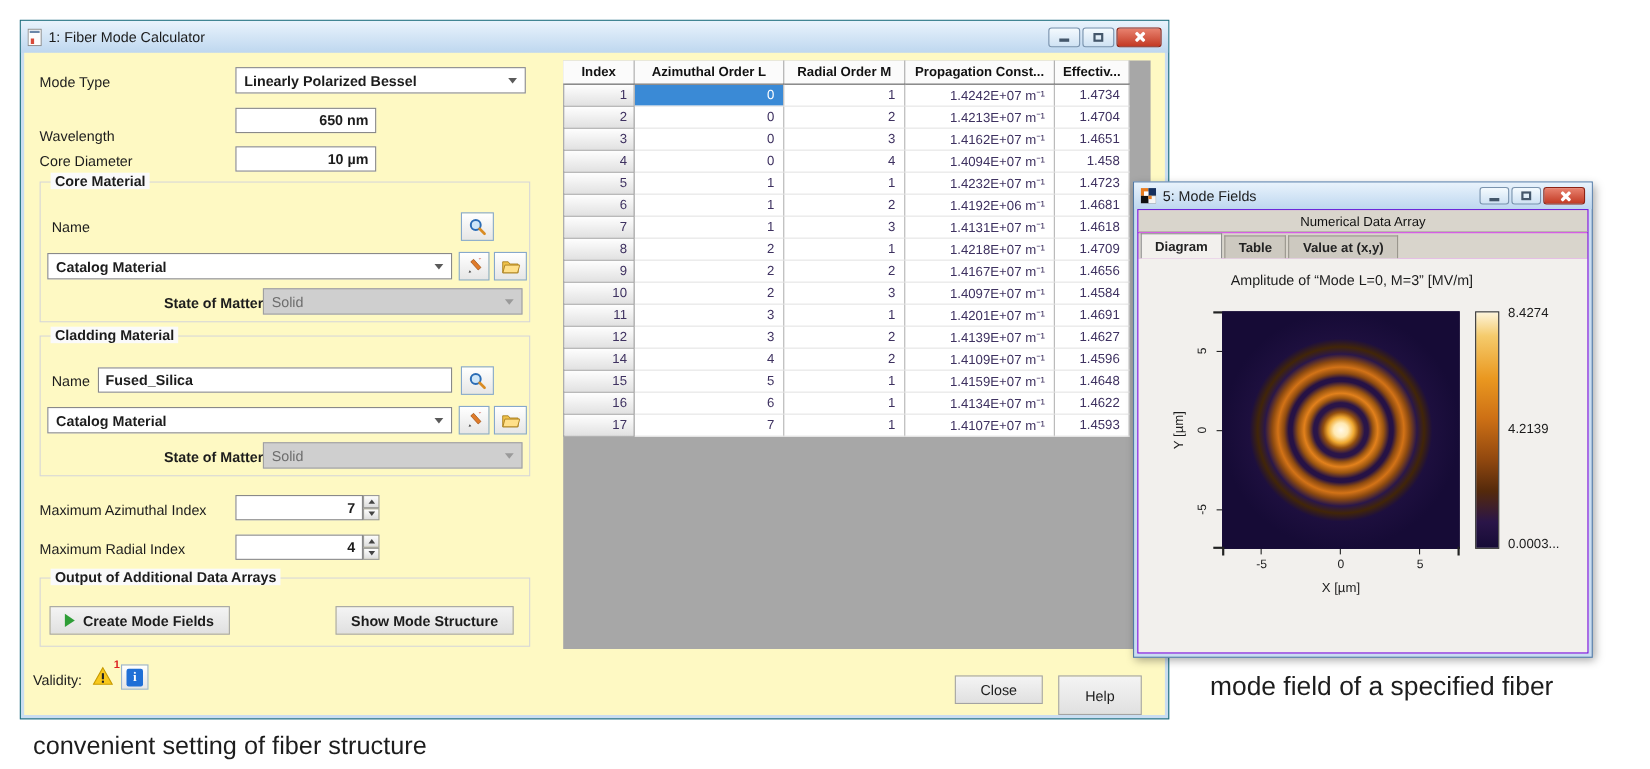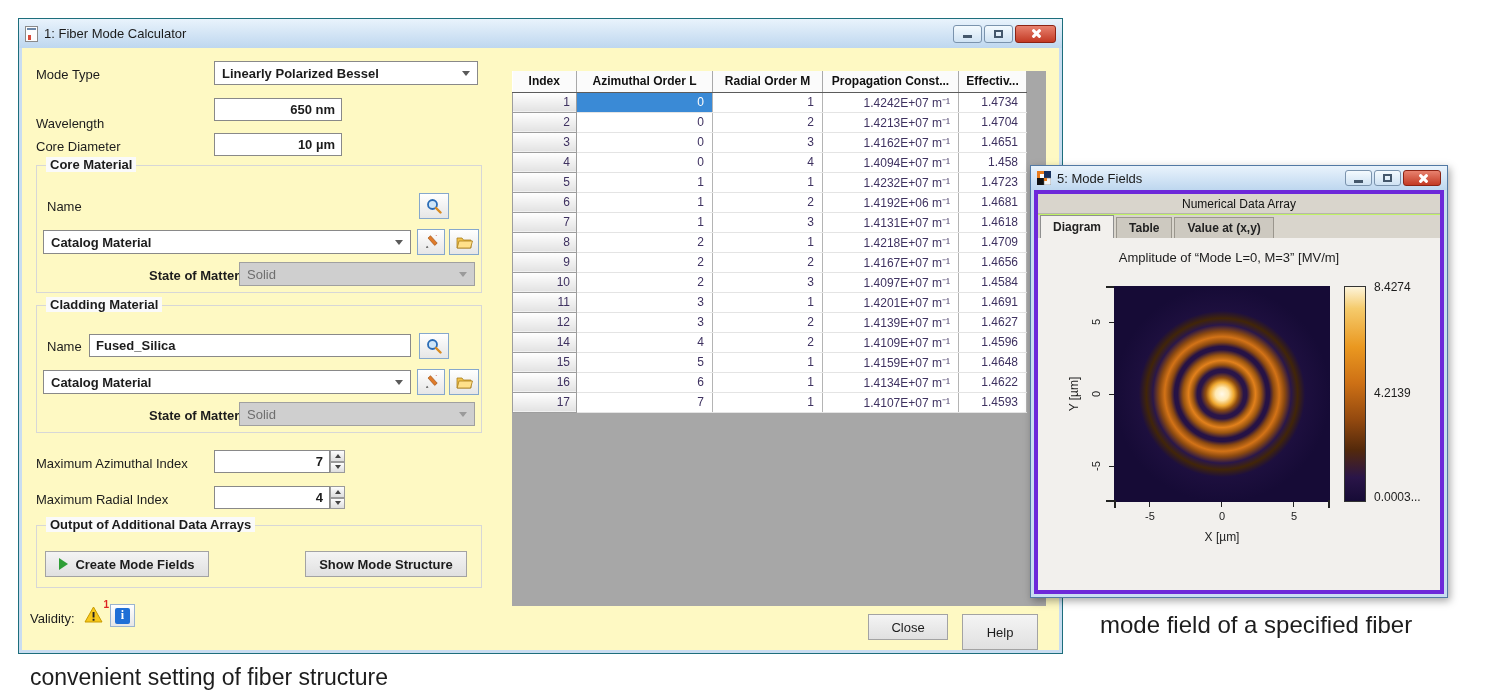--- a/index.html
+++ b/index.html
@@ -50,33 +50,33 @@
   .pushbtn { position:absolute; border:1px solid #a3a3a3; background:linear-gradient(#f4f4f4,#e0e0e0);
     font-size:13px; color:#1c1c1c; display:flex; align-items:center; justify-content:center; gap:7px; }
   .pushbtn.b { font-weight:bold; }
   .play-tri { width:0; height:0; border-top:6px solid transparent; border-bottom:6px solid transparent; border-left:9px solid #2e9e36; }
   .info-inner { width:15px; height:16px; background:#1f6fd6; border-radius:2px; color:#fff;
     font-size:12px; font-weight:bold; font-family:"Liberation Serif", serif; display:flex; align-items:center; justify-content:center; }
   .warn-wrap { position:absolute; }
   .warn-sup { position:absolute; right:-6px; top:-7px; color:#d22; font-size:10px; font-weight:bold; }
 
   
-  .table-wrap { position:absolute; left:490px; top:23px; width:534px; height:535px; background:#a7a7a7; }
+  .table-wrap { position:absolute; left:490px; top:7px; width:534px; height:535px; background:#a7a7a7; }
   table.modes { border-collapse:collapse; table-layout:fixed; width:514px; background:#fff; font-size:12px; }
   table.modes thead th { height:21px; font-weight:bold; color:#111; text-align:center;
     background:#fbfbfb; border-right:1px solid #a9a9a9; border-bottom:1px solid #5c5c5c; overflow:hidden; white-space:nowrap; }
   table.modes tbody tr { height:20px; }
   table.modes tbody th { background:linear-gradient(#ffffff,#e2e2e2); border:1px solid #9d9d9d; border-radius:2px;
     font-weight:normal; color:#3e3160; text-align:right; padding-right:6px; }
   table.modes tbody td { color:#3e3160; text-align:right; padding-right:8px;
     border-right:1px solid #b4b4b4; border-bottom:1px solid #e4e4e4; white-space:nowrap; overflow:hidden; }
   table.modes tbody td.selected { background:#3a8ad6; color:#fff; }
 
   
-  .mf-content { position:absolute; left:4px; right:4px; top:25px; bottom:4px; background:#bef264; border:4px solid #6d28d9; }
+  .mf-content { position:absolute; left:4px; right:4px; top:25px; bottom:4px; background:#d946ef; border:1px solid #6d28d9; }
   .nda-bar { position:absolute; left:0; right:0; top:0; height:20px; background:#d9d5cc;
     display:flex; align-items:center; justify-content:center; font-size:12px; color:#111; border-bottom:1px solid #b9b5ac; }
   .tabs { position:absolute; left:0; right:0; top:21px; height:23px; background:#d9d5cc; display:flex; align-items:flex-end; }
   .tab { height:21px; padding:0 12px; font-size:12px; font-weight:bold; color:#222;
     display:flex; align-items:center; border:1px solid #9a968d; border-bottom:none; margin-left:2px; background:#cdc9c0; }
   .tab.active { background:#f2f0ed; height:23px; border-color:#8f8f8f; }
   .diagram { position:absolute; left:0; right:0; top:44px; bottom:0; background:#f2f0ed; }
   .plot-title { position:absolute; left:0; right:20px; top:12px; text-align:center; font-size:13px; color:#1c1c1c; }
   .heatmap { position:absolute; left:76px; top:48px; width:216px; height:216px; background:
     radial-gradient(circle 108px at 50% 50%,

